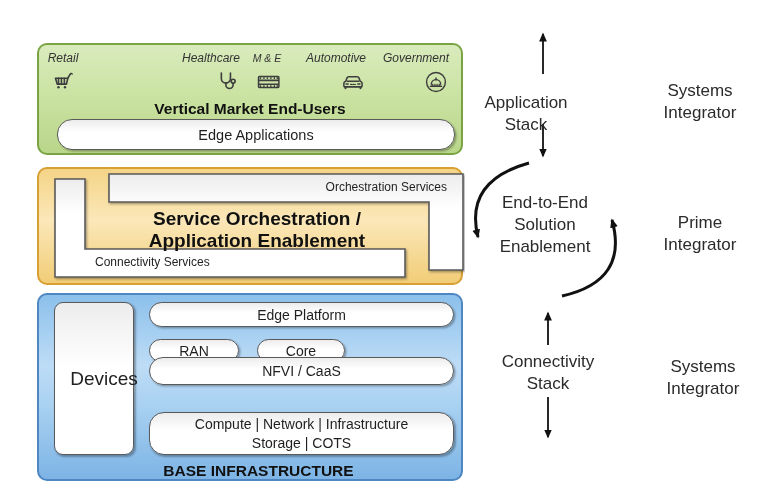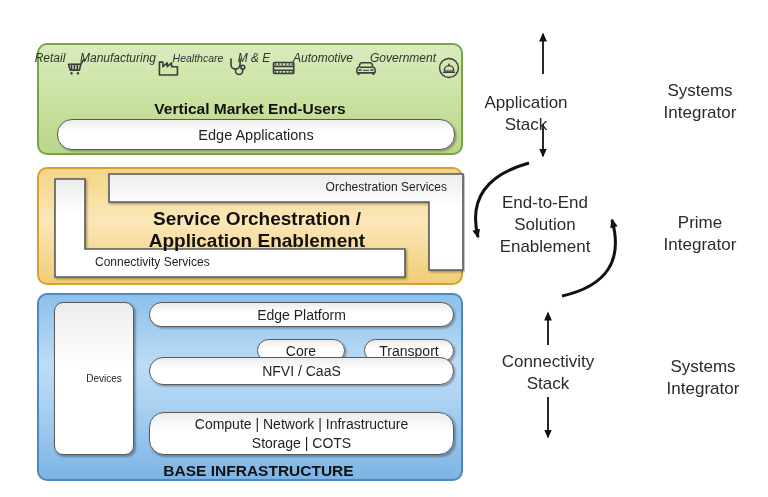--- a/index.html
+++ b/index.html
@@ -13,21 +13,21 @@
   .layer-yellow{top:167px;height:118px;border:2px solid #d8a033;
     background:linear-gradient(180deg,#f4d486 0%,#fbe7b8 45%,#f1cd77 100%);}
   .layer-blue{top:293px;height:188px;border:2px solid #4e87c1;
     background:linear-gradient(180deg,#8cc0eb 0%,#bddcf6 38%,#a9d1f1 60%,#7db4e5 100%);}
 
   .whitebox{position:absolute;box-sizing:border-box;background:linear-gradient(180deg,#ececec 0%,#ffffff 42%);
     border:1.5px solid #5a5a5a;border-radius:15px;box-shadow:1.5px 1.5px 2px rgba(0,0,0,.30);
     display:flex;align-items:center;justify-content:center;font-size:14px;color:#1f1f1f;text-align:center;}
 
   
-  .sector{position:absolute;top:6px;transform:translateX(-50%);display:flex;align-items:flex-start;}
+  .sector{position:absolute;top:6px;transform:translateX(-50%);display:flex;flex-direction:column;align-items:flex-end;}
   .sector-label{font-style:italic;font-size:12px;color:#333;white-space:nowrap;line-height:14px;}
   .sector:nth-child(3) .sector-label{font-size:10.5px;}
   .sector-icon{margin-top:4px;width:26px;height:26px;}
   .green-title{position:absolute;left:0;right:0;top:55px;text-align:center;font-weight:bold;font-size:15.5px;color:#111;}
 
   
   .ylabel{position:absolute;font-size:12px;color:#1f1f1f;white-space:nowrap;}
   .ytitle{position:absolute;left:68px;width:300px;top:39px;text-align:center;font-weight:bold;
     font-size:19px;line-height:22px;color:#111;}
 
@@ -84,26 +84,20 @@
 
 <div class="canvas">
 
   <div class="layer layer-green">
     <div class="sector" style="left:24px">
       <span class="sector-label">Retail</span>
       <svg class="sector-icon" viewBox="0 0 24 24">
           <use href="#sym-cart"></use>
         </svg>
     </div>
-    <div class="sector" style="left:92px">
-      <span class="sector-label">Manufacturing</span>
-      <svg class="sector-icon" viewBox="0 0 24 24">
-          <use href="#sym-factory"></use>
-        </svg>
-    </div>
     <div class="sector" style="left:172px">
       <span class="sector-label">Healthcare</span>
       <svg class="sector-icon" viewBox="0 0 24 24">
           <use href="#sym-steth"></use>
         </svg>
     </div>
     <div class="sector" style="left:228px">
       <span class="sector-label">M &amp; E</span>
       <svg class="sector-icon" viewBox="0 0 24 24">
           <use href="#sym-film"></use>
@@ -138,24 +132,24 @@
       </defs>
       <path d="M70,5 H424 V101 H390 V33 H70 Z" fill="url(#wb)" stroke="#5a5a5a" stroke-width="1.6" filter="url(#ds)"></path>
       <path d="M16,10 H46 V80 H366 V108 H16 Z" fill="url(#wb)" stroke="#5a5a5a" stroke-width="1.6" filter="url(#ds)"></path>
     </svg>
     <div class="ylabel" style="right:14px;top:11px;">Orchestration Services</div>
     <div class="ytitle">Service Orchestration / Application Enablement</div>
     <div class="ylabel" style="left:56px;top:86px;">Connectivity Services</div>
   </div>
 
   <div class="layer layer-blue">
-    <div class="whitebox" style="left:15px;top:7px;width:80px;height:153px;border-radius:9px;font-size:10px;padding-left:20px;">Devices</div>
+    <div class="whitebox" style="left:15px;top:7px;width:80px;height:153px;border-radius:9px;font-size:19px;padding-left:20px;">Devices</div>
     <div class="whitebox" style="left:110px;top:7px;width:305px;height:25px;">Edge Platform</div>
+    <div class="whitebox" style="left:110px;top:44px;width:90px;height:23px;">RAN</div>
     <div class="whitebox" style="left:218px;top:44px;width:88px;height:23px;">Core</div>
-    <div class="whitebox" style="left:325px;top:44px;width:90px;height:23px;">Transport</div>
     <div class="whitebox" style="left:110px;top:62px;width:305px;height:28px;">NFVI / CaaS</div>
     <div class="whitebox" style="left:110px;top:117px;width:305px;height:43px;line-height:19px;">
       <span style="display:inline-block;width:252px;">Compute | Network | Infrastructure Storage | COTS</span>
     </div>
     <div class="blue-title">BASE INFRASTRUCTURE</div>
   </div>
 
   <svg class="overlay" width="768" height="497" viewBox="0 0 768 497">
     <defs>
       <marker id="ah" markerUnits="userSpaceOnUse" markerWidth="10" markerHeight="9" refX="7.5" refY="4.5" orient="auto">

